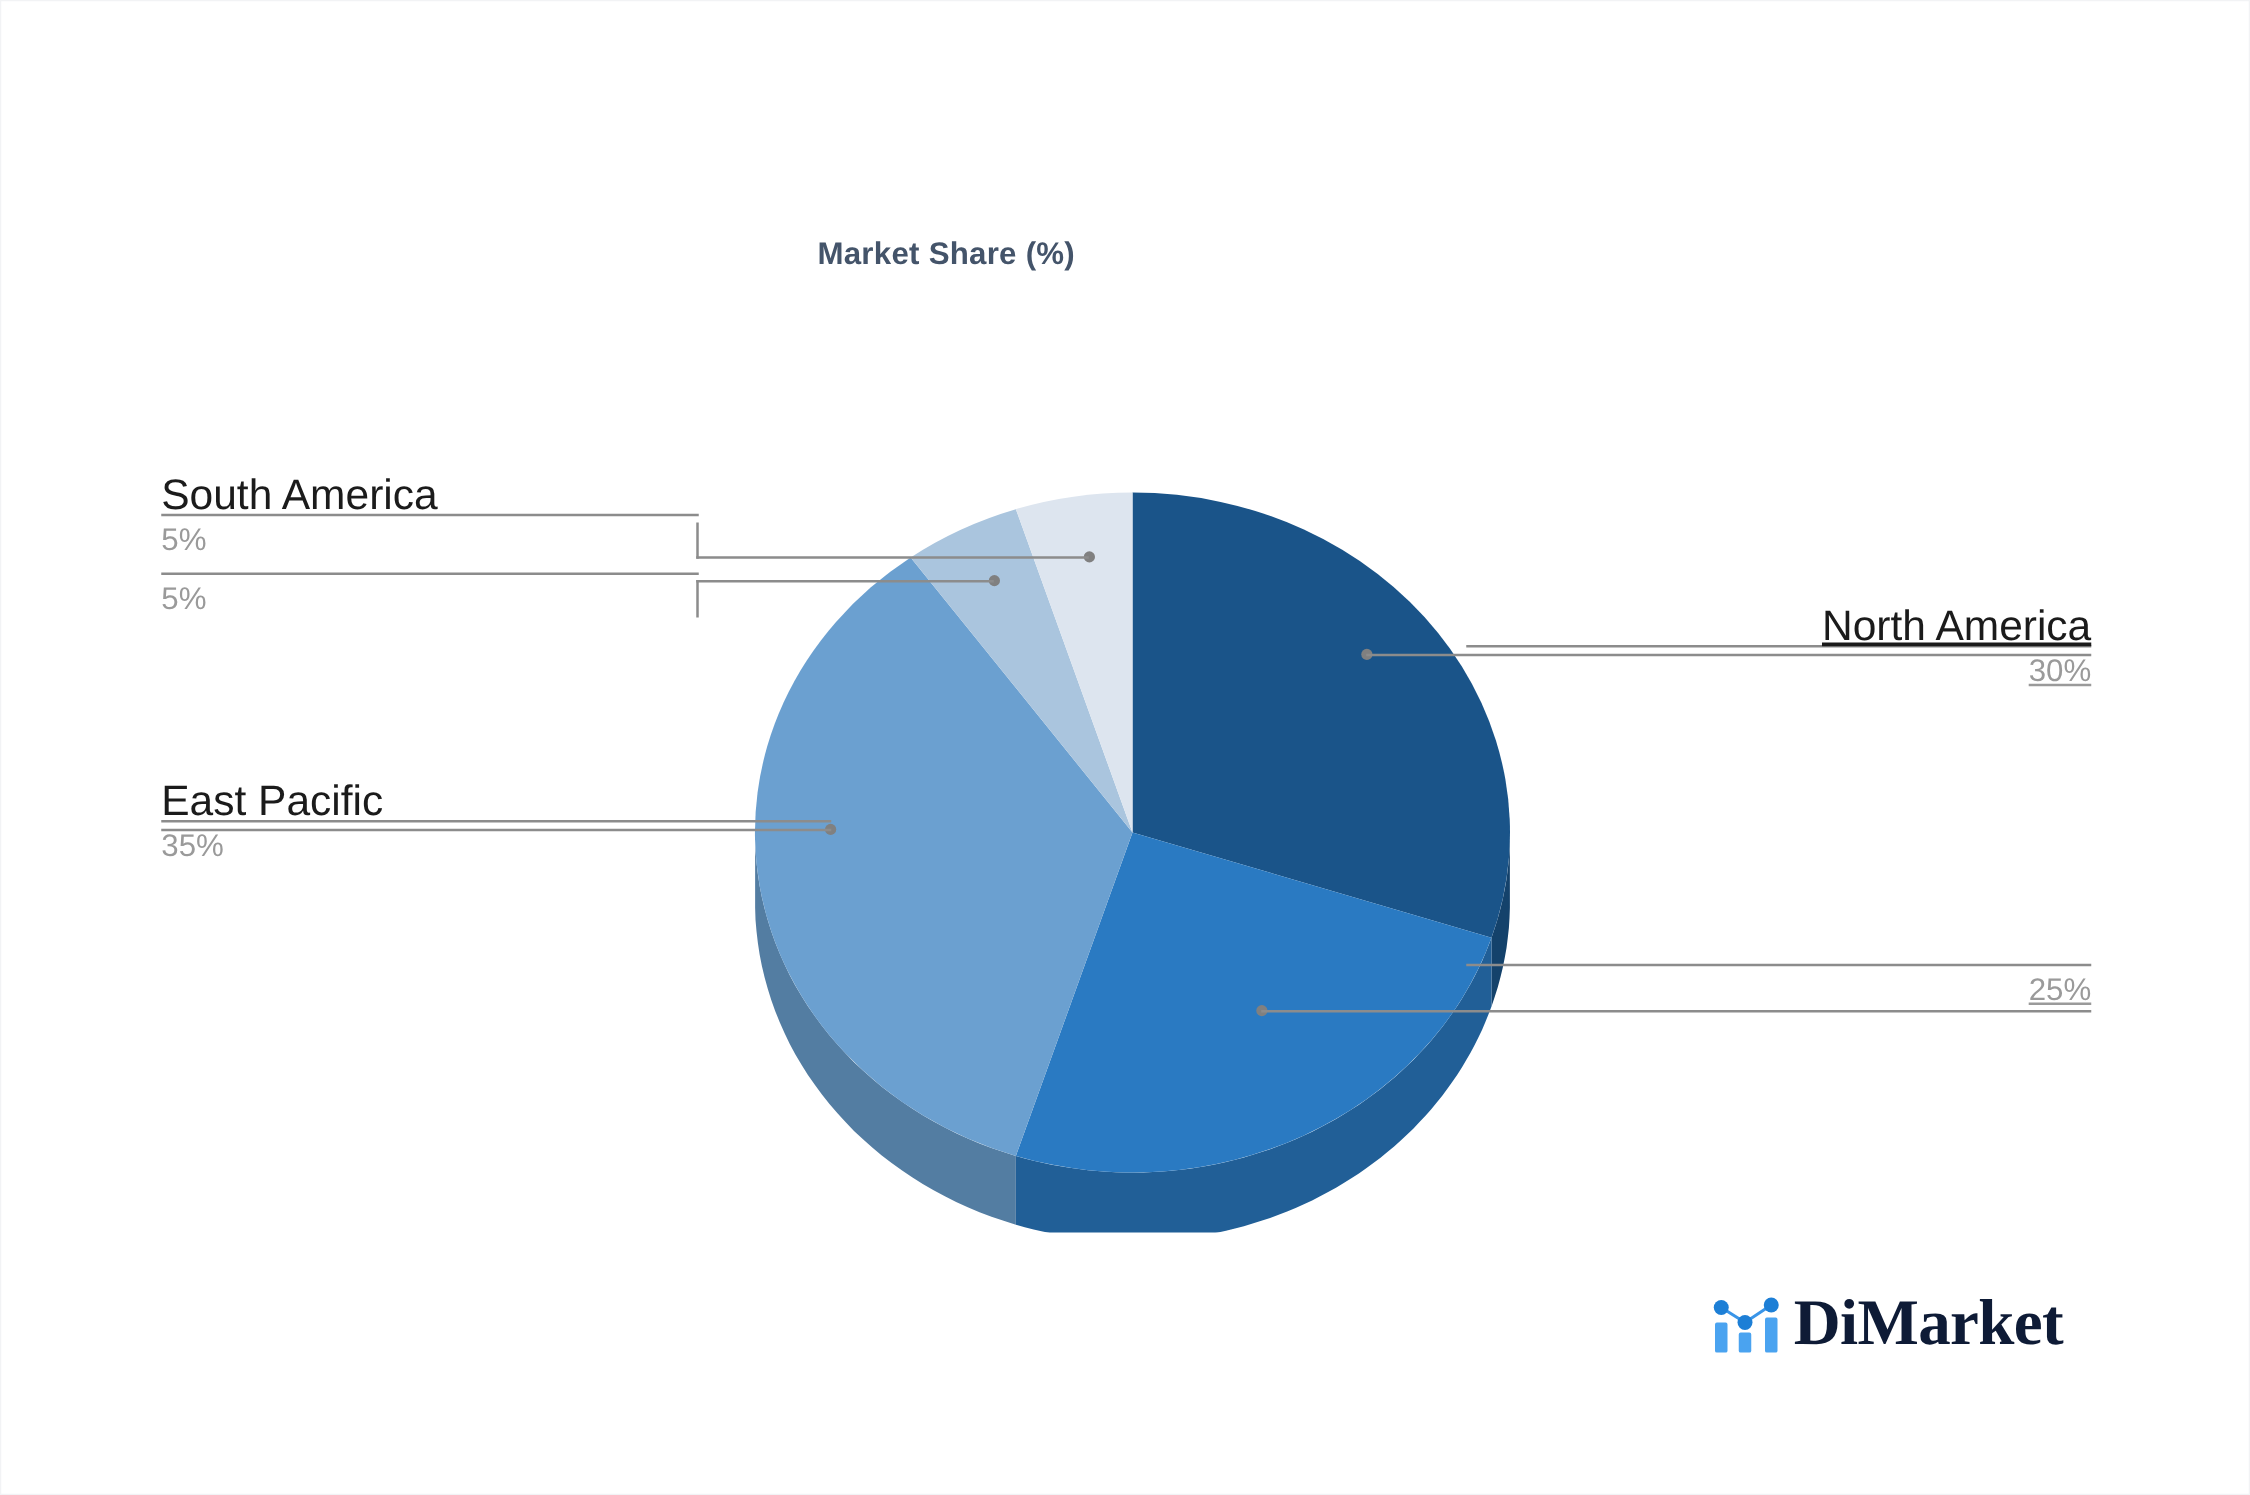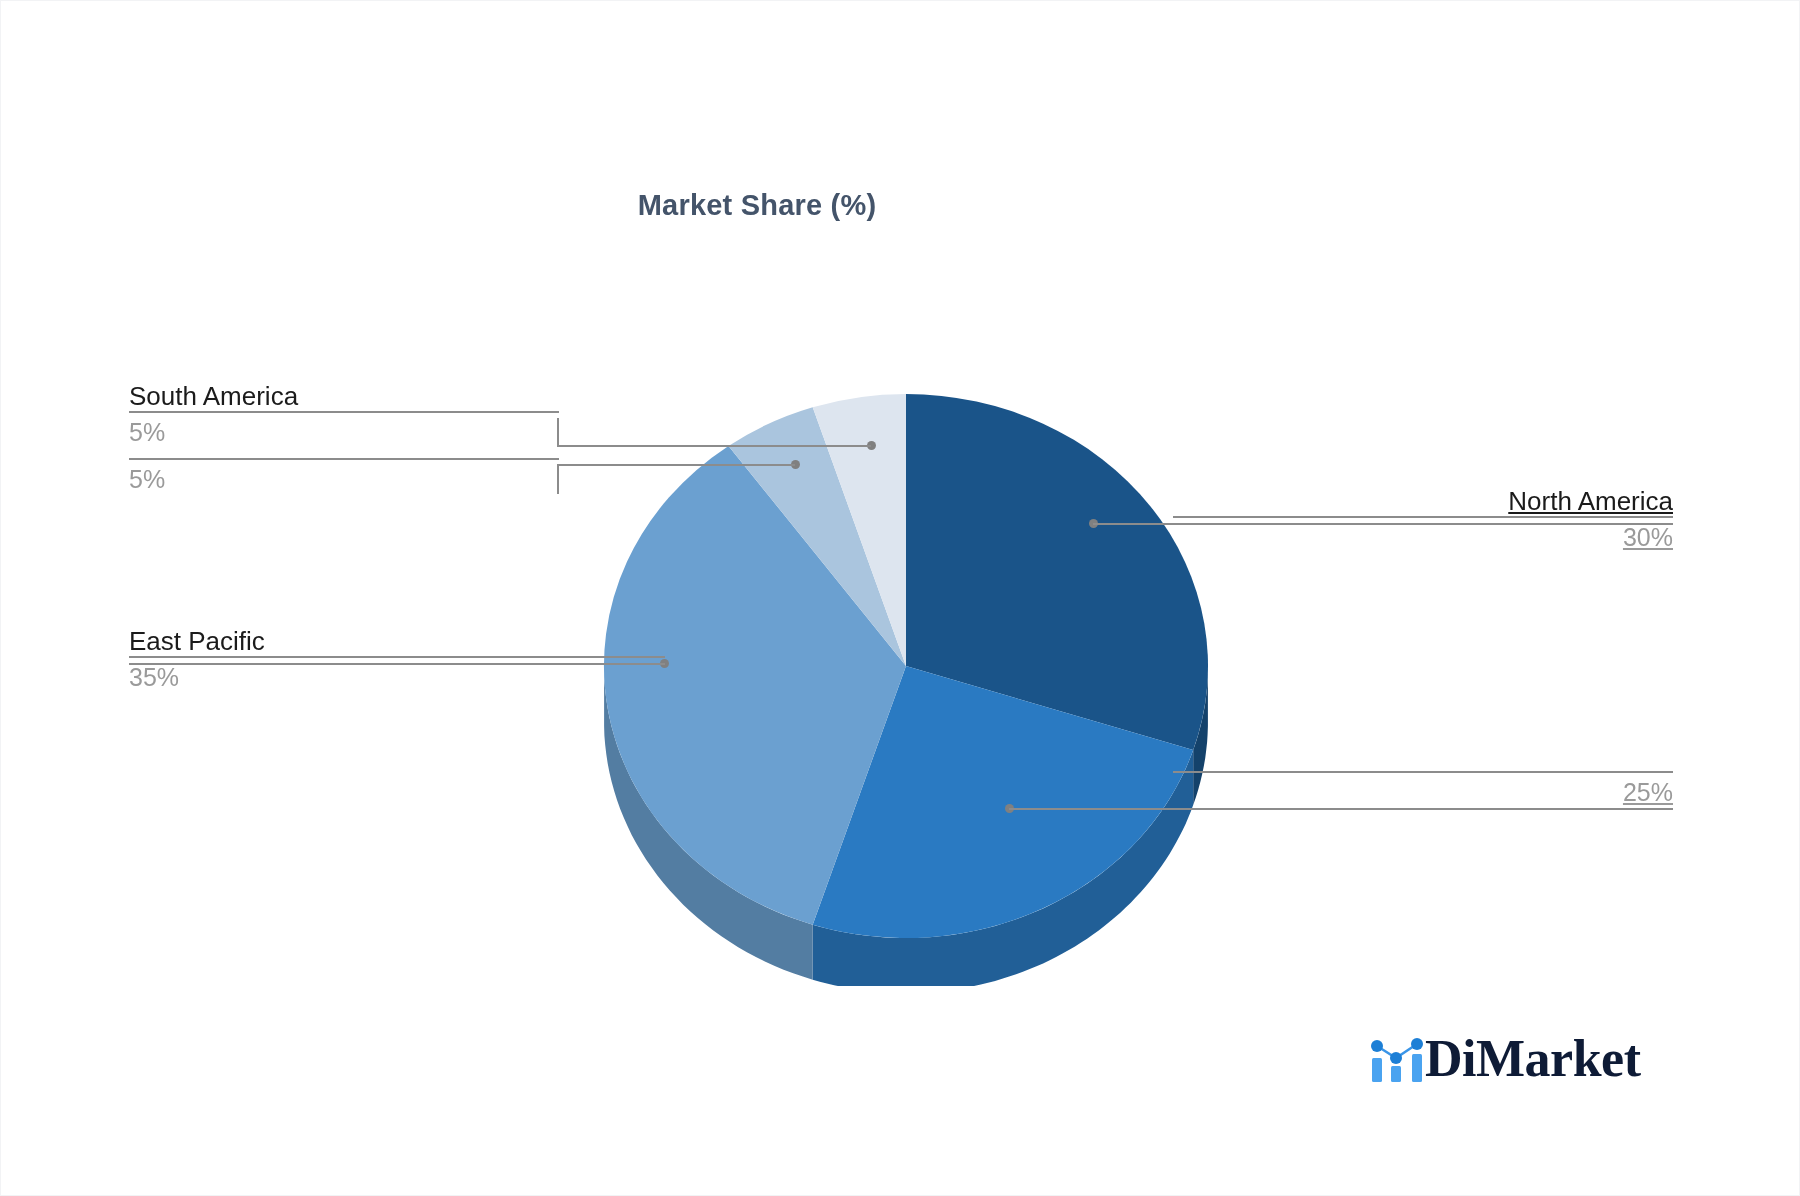--- a/index.html
+++ b/index.html
@@ -31,42 +31,42 @@
     font-weight: bold;
     color: #111111;
     letter-spacing: 0.1px;
   }
   #subtitle {
     position: absolute;
     left: 0;
     top: 188px;
     width: 1512px;
     text-align: center;
-    font-size: 29px;
+    font-size: 25px;
     font-weight: bold;
     color: #44546a;
     letter-spacing: 0.2px;
   }
 
   
   #pie-wrap {
     position: absolute;
     left: 575px;
     top: 365px;
     width: 660px;
     height: 620px;
   }
   #pie-svg { display: block; }
 
   
   .callout {
     position: absolute;
   }
   .callout .name {
-    font-size: 26px;
+    font-size: 34px;
     color: #1b1b1b;
     white-space: nowrap;
     line-height: 30px;
   }
   .callout .val {
     font-size: 25px;
     color: #9a9a9a;
     white-space: nowrap;
     line-height: 30px;
     padding-top: 4px;
@@ -99,21 +99,21 @@
     background: #808080;
   }
 
   
   #logo {
     position: absolute;
     left: 1368px;
     top: 1032px;
     display: flex;
     align-items: center;
-    gap: 0;
+    gap: 10px;
   }
   #logo .word {
     font-family: "Liberation Serif", serif;
     font-size: 52px;
     font-weight: bold;
     color: #0e1b36;
     letter-spacing: -0.5px;
     line-height: 1;
   }
 </style>

